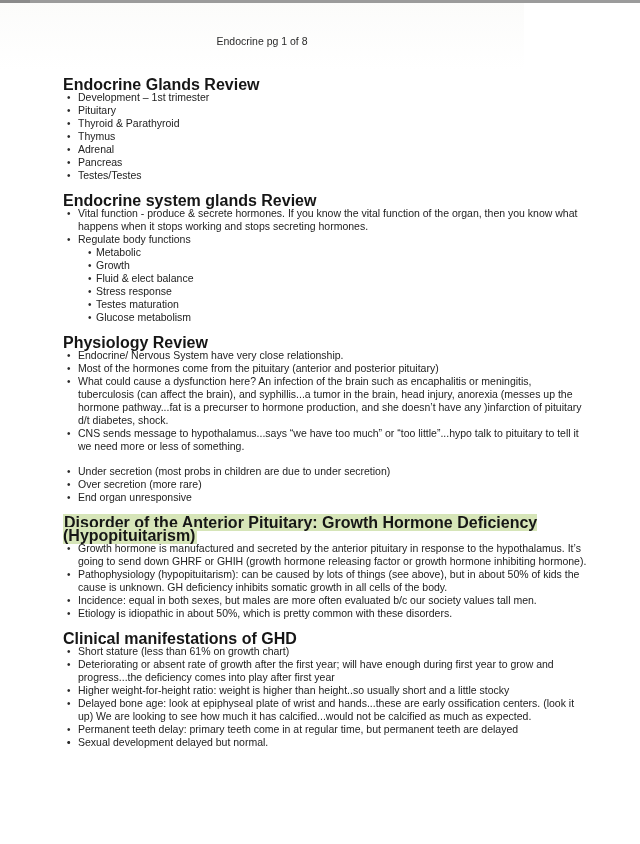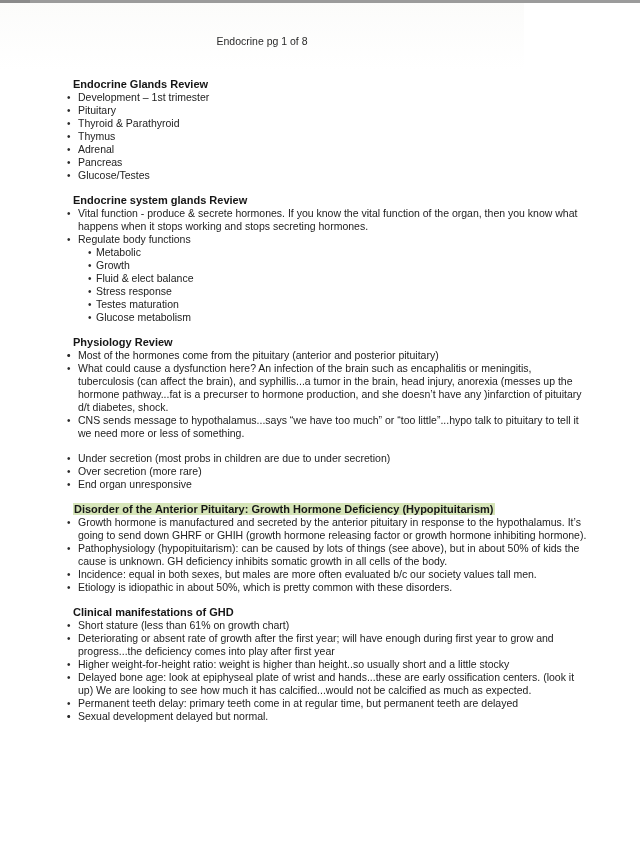--- a/index.html
+++ b/index.html
@@ -30,25 +30,24 @@
     color: #2a2a2a;
   }
   .content {
     margin-left: 63px;
     margin-top: 30px;
     width: 524px;
   }
   .doc-section { margin-top: 12px; }
   .doc-section:first-child { margin-top: 0; }
   .section-title {
-    font-size: 11px;
+    font-size: 16px;
     font-weight: bold;
     line-height: 13px;
     color: #161616;
-    margin-left: 10px;
   }
   .section-title .title-text {
     display: inline;
   }
   .doc-section.highlighted .title-text {
     padding: 0 2px 0 1px;
     text-align: center;
   }
   .bullet-list {
     list-style: none;
@@ -108,21 +107,21 @@
     <span class="bullet-text">Adrenal</span>
   </li>
 
   <li class="bullet-item lvl1">
     <span class="bullet-marker">•</span>
     <span class="bullet-text">Pancreas</span>
   </li>
 
   <li class="bullet-item lvl1">
     <span class="bullet-marker">•</span>
-    <span class="bullet-text">Glucose/Testes</span>
+    <span class="bullet-text">Testes/Testes</span>
   </li>
 </ul>
   </section>
 
   <section class="doc-section">
     <h2 class="section-title">
       <span class="title-text">Endocrine system glands Review</span>
     </h2>
     <ul class="bullet-list">
   <li class="bullet-item lvl1">
@@ -167,20 +166,21 @@
 </ul>
   </section>
 
   <section class="doc-section">
     <h2 class="section-title">
       <span class="title-text">Physiology Review</span>
     </h2>
     <ul class="bullet-list">
   <li class="bullet-item lvl1">
     <span class="bullet-marker">•</span>
+    <span class="bullet-text">Endocrine/ Nervous System have very close relationship.</span>
   </li>
 
   <li class="bullet-item lvl1">
     <span class="bullet-marker">•</span>
     <span class="bullet-text">Most of the hormones come from the pituitary (anterior and posterior pituitary)</span>
   </li>
 
   <li class="bullet-item lvl1">
     <span class="bullet-marker">•</span>
     <span class="bullet-text">What could cause a dysfunction here? An infection of the brain such as encaphalitis or meningitis, tuberculosis (can affect the brain), and syphillis...a tumor in the brain, head injury, anorexia (messes up the hormone pathway...fat is a precurser to hormone production, and she doesn’t have any )infarction of pituitary d/t diabetes, shock.</span>

